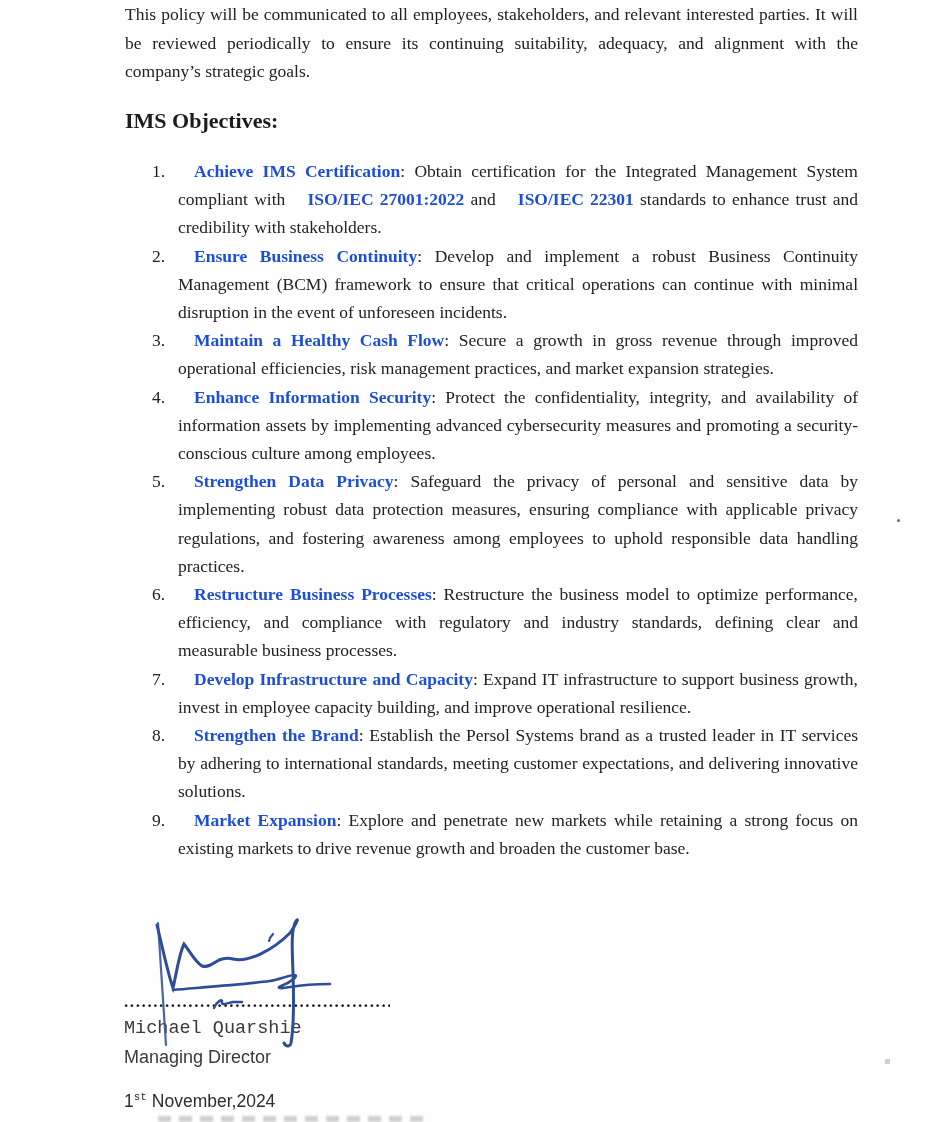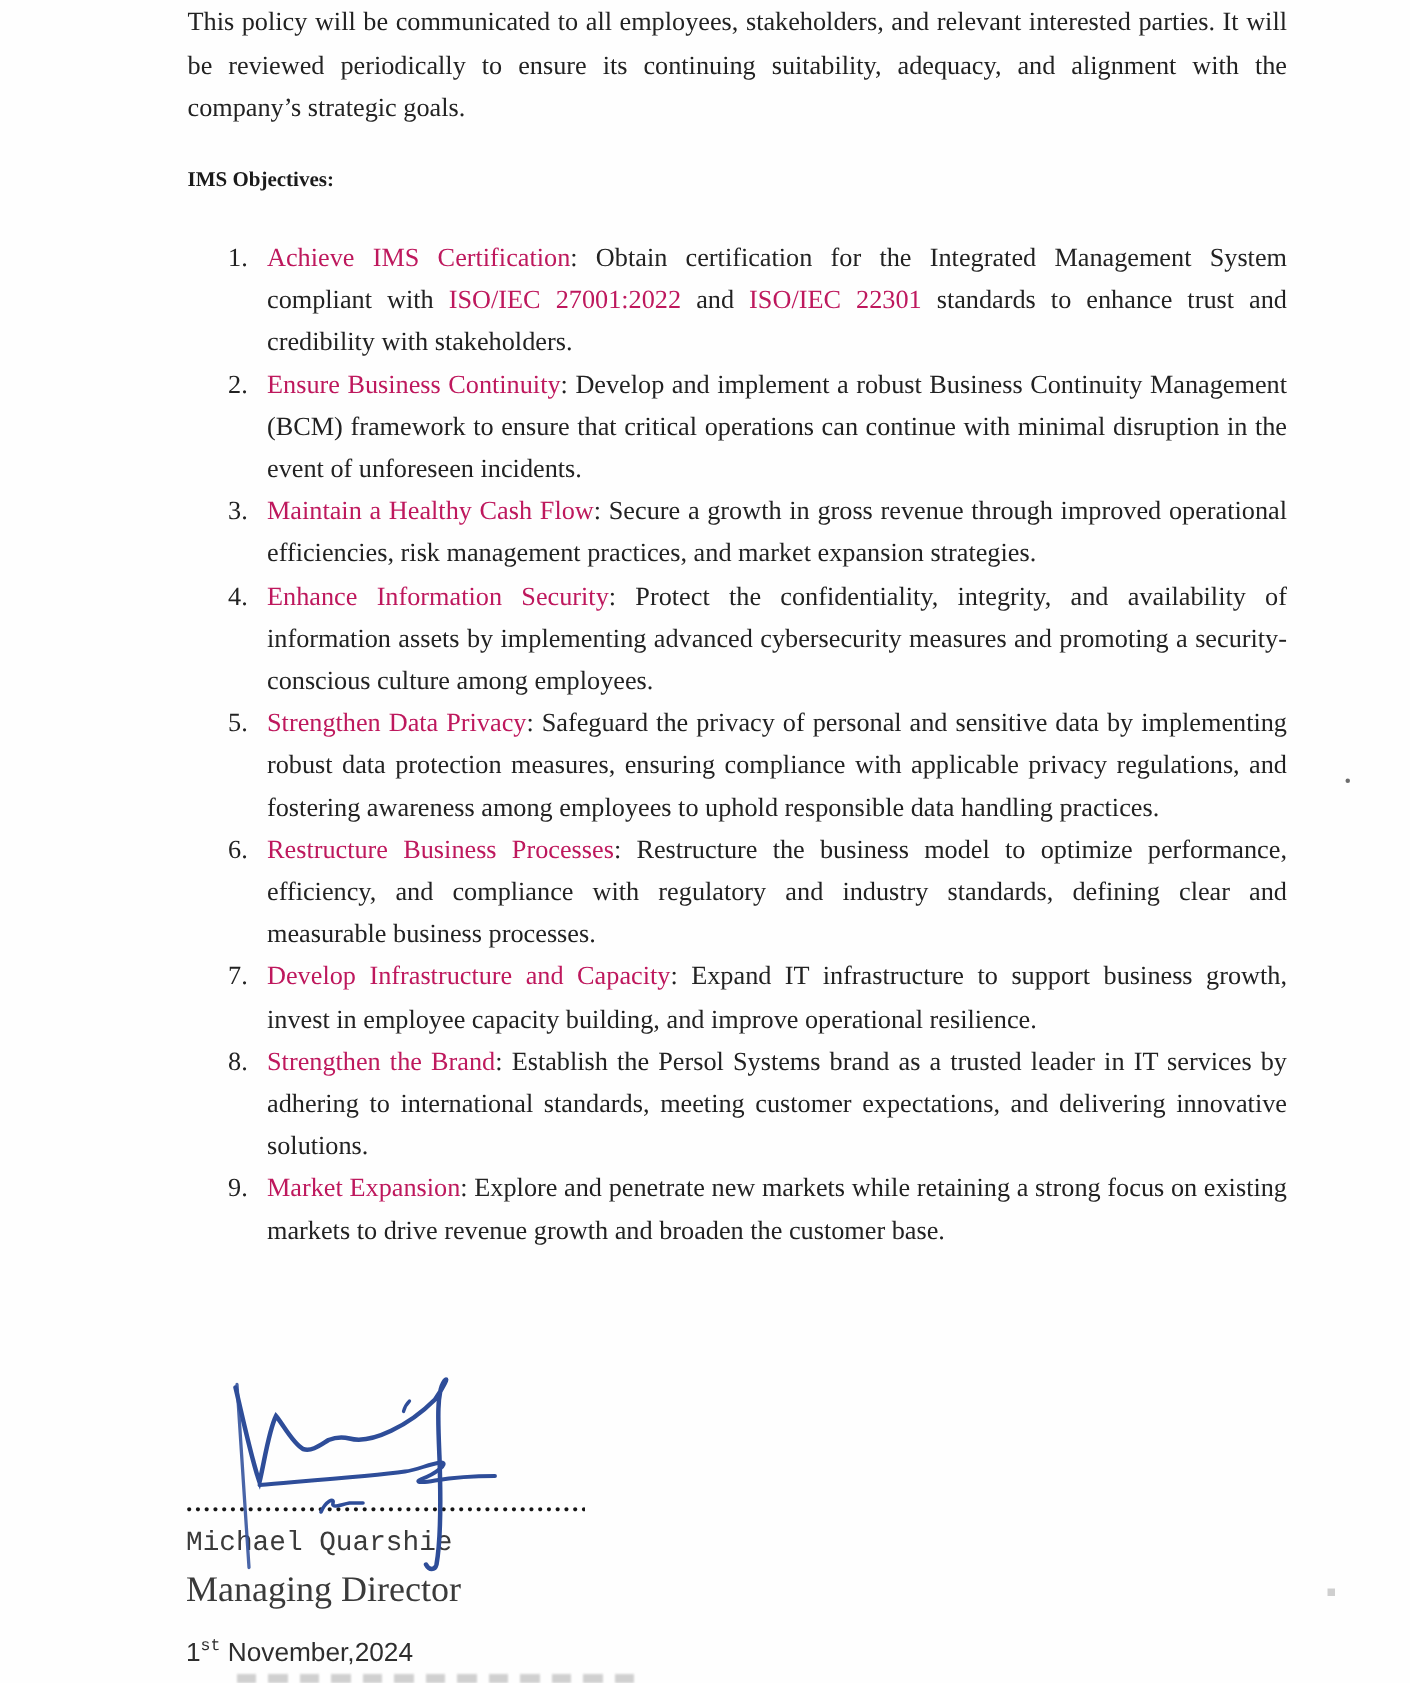--- a/index.html
+++ b/index.html
@@ -20,21 +20,21 @@
     width: 733px;
   }
   .par {
     font-size: 17.5px;
     line-height: 28.5px;
     text-align: justify;
     color: #222;
   }
   .heading {
     margin-top: 21px;
-    font-size: 14px;
+    font-size: 22px;
     line-height: 28.5px;
     font-weight: 700;
     color: #1b1b1b;
   }
   .par.intro2 { margin-top: 19px; }
   ol.objectives {
     list-style: none;
     margin-top: 22px;
     padding-left: 27px;
   }
@@ -45,21 +45,21 @@
     line-height: 28.2px;
     text-align: justify;
     color: #222;
   }
   ol.objectives li .num {
     position: absolute;
     left: 0;
     top: 0;
     font-weight: 400;
   }
-  .bold { font-weight: 400; color: #be185d; }
+  .bold { font-weight: 700; color: #1d4ed8; margin-left: 16px; }
   
   .sig-svg {
     position: absolute;
     left: 118px;
     top: 914px;
     width: 240px;
     height: 142px;
     z-index: 3;
   }
   .dotted-line {
@@ -84,22 +84,22 @@
     top: 1018px;
     font-family: Liberation Mono, monospace;
     font-size: 18.5px;
     color: #3a3a3a;
     z-index: 1;
   }
   .sig-title {
     position: absolute;
     left: 124px;
     top: 1047px;
-    font-family: Liberation Serif, serif;
-    font-size: 24px;
+    font-family: Liberation Sans, sans-serif;
+    font-size: 18px;
     color: #3a3a3a;
     z-index: 1;
   }
   .doc-date {
     position: absolute;
     left: 124px;
     top: 1091px;
     font-family: "Liberation Sans", sans-serif;
     font-size: 17.5px;
     color: #2e2e2e;

